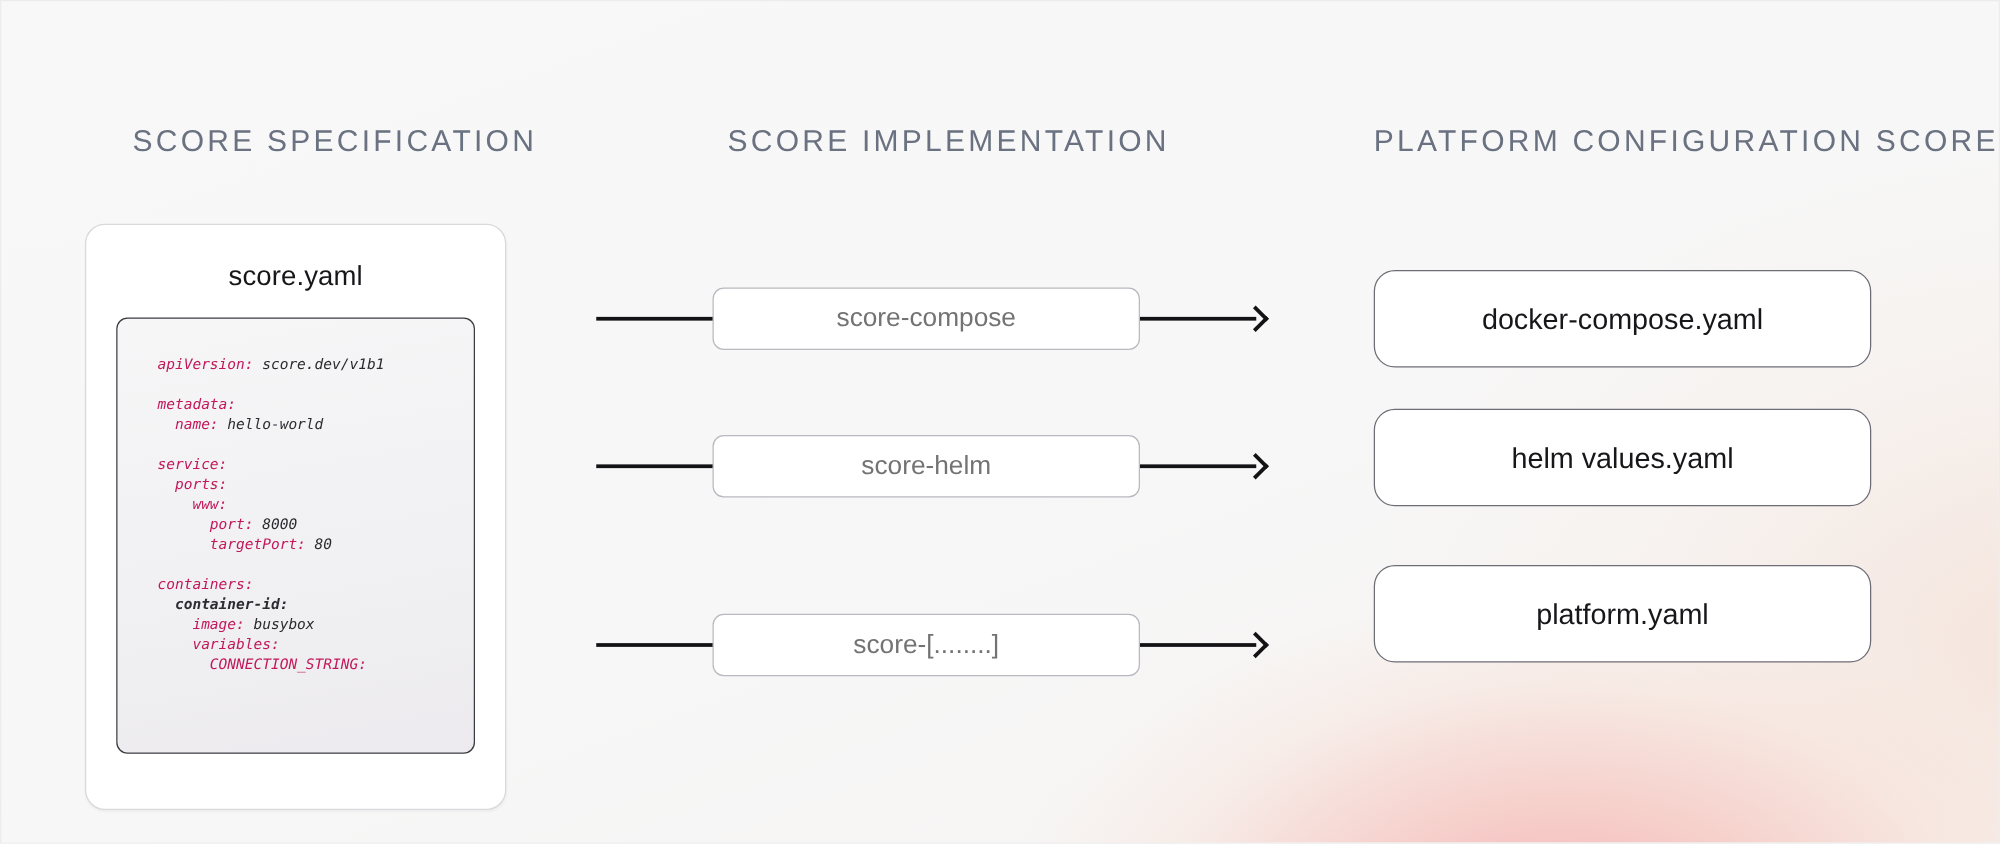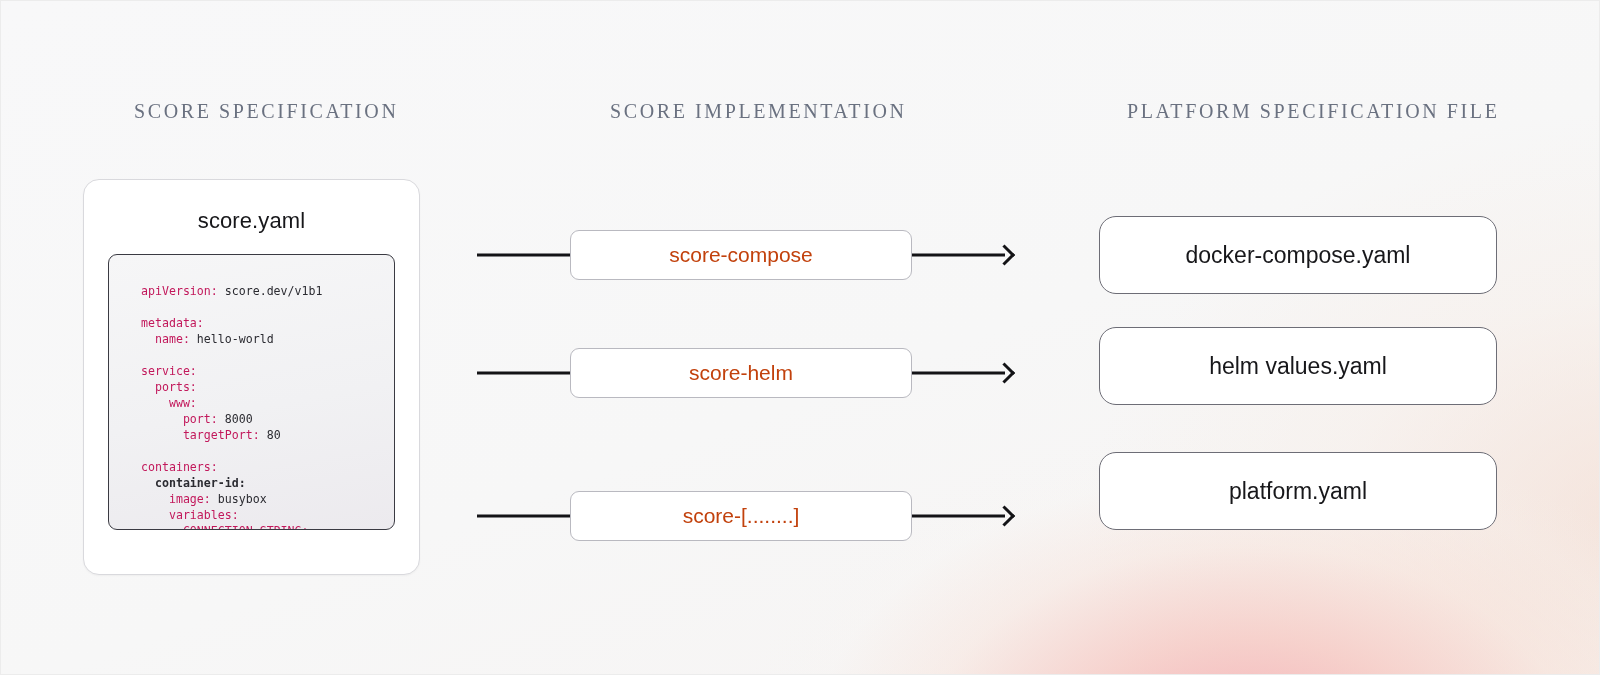--- a/index.html
+++ b/index.html
@@ -24,39 +24,38 @@
       radial-gradient(ellipse 560px 360px at 78% 112%, rgba(244,170,178,0.95) 0%, rgba(246,196,190,0.72) 32%, rgba(248,222,212,0.38) 58%, rgba(250,243,238,0.10) 78%, rgba(247,247,248,0) 92%),
       radial-gradient(ellipse 700px 520px at 103% 78%, rgba(243,214,200,0.55) 0%, rgba(247,232,222,0.28) 45%, rgba(247,247,248,0) 80%),
       linear-gradient(160deg, #f8f8f9 0%, #f7f7f7 55%, #f6f3f2 100%);
     border: 1px solid #ececec;
     overflow: hidden;
   }
 
   
   .col-header {
     position: absolute;
-    font-family: Liberation Serif, serif;
-    font-size: 20px;
+    font-family: Liberation Sans, sans-serif;
+    font-size: 24px;
     letter-spacing: 2.6px;
     color: #6a7180;
     white-space: nowrap;
     top: 99px;
-    margin-left: 28px;
   }
   #hdr-spec  { left: 105px; }
   #hdr-impl  { left: 581px; }
   #hdr-plat  { left: 1098px; }
 
   
   #spec-card {
     position: absolute;
-    left: 82px;
+    left: 67px;
     top: 178px;
     width: 337px;
-    height: 396px;
+    height: 469px;
     background: #ffffff;
     border: 1px solid #d9d9dd;
     border-radius: 16px;
     box-shadow: 0 1px 2px rgba(0,0,0,0.04);
   }
   #spec-title {
     position: absolute;
     top: 28px;
     left: 0;
     width: 100%;
@@ -68,20 +67,21 @@
   #code-block {
     position: absolute;
     left: 24px;
     top: 74px;
     right: 24px;
     bottom: 44px;
     background: linear-gradient(170deg, #f6f6f7 0%, #f1f1f3 55%, #eceaee 100%);
     border: 1px solid #3a3a42;
     border-radius: 9px;
     overflow: hidden;
+    font-style: italic;
   }
   #code-inner {
     padding: 28px 0 0 32px;
     font-family: "DejaVu Sans Mono", "Liberation Mono", monospace;
     font-size: 11.6px;
     line-height: 16px;
     white-space: pre;
   }
   .yk  { color: #c2185b; }            
   .yv  { color: #2b2b31; }            
@@ -126,21 +126,21 @@
     top: 0;
     width: 342px;
     height: 50px;
     background: #ffffff;
     border: 1px solid #b9b9c0;
     border-radius: 9px;
     display: flex;
     align-items: center;
     justify-content: center;
     font-size: 21px;
-    color: #c2410c;
+    color: #737373;
     z-index: 2;
   }
 
   
   .plat-box {
     position: absolute;
     left: 1098px;
     width: 398px;
     height: 78px;
     background: #ffffff;
@@ -158,21 +158,21 @@
 </style>
 </head>
 <body>
 
 <div id="page">
 
   <div class="col-header" id="hdr-spec">SCORE SPECIFICATION</div>
 
   <div class="col-header" id="hdr-impl">SCORE IMPLEMENTATION</div>
 
-  <div class="col-header" id="hdr-plat">PLATFORM SPECIFICATION FILE</div>
+  <div class="col-header" id="hdr-plat">PLATFORM CONFIGURATION SCORE</div>
 
   <div id="spec-card">
 
     <div id="spec-title">score.yaml</div>
 
     <div id="code-block">
       <div id="code-inner"><div><span></span><span class="yk">apiVersion:</span><span class="yv"> score.dev/v1b1</span></div><span class="yblank"></span><div><span></span><span class="yk">metadata:</span></div><div><span>  </span><span class="yk">name:</span><span class="yv"> hello-world</span></div><span class="yblank"></span><div><span></span><span class="yk">service:</span></div><div><span>  </span><span class="yk">ports:</span></div><div><span>    </span><span class="yk">www:</span></div><div><span>      </span><span class="yk">port:</span><span class="yv"> 8000</span></div><div><span>      </span><span class="yk">targetPort:</span><span class="yv"> 80</span></div><span class="yblank"></span><div><span></span><span class="yk">containers:</span></div><div><span>  </span><span class="ydk">container-id:</span></div><div><span>    </span><span class="yk">image:</span><span class="yv"> busybox</span></div><div><span>    </span><span class="yk">variables:</span></div><div><span>      </span><span class="yk">CONNECTION_STRING:</span></div></div>
     </div>
   </div>
 

